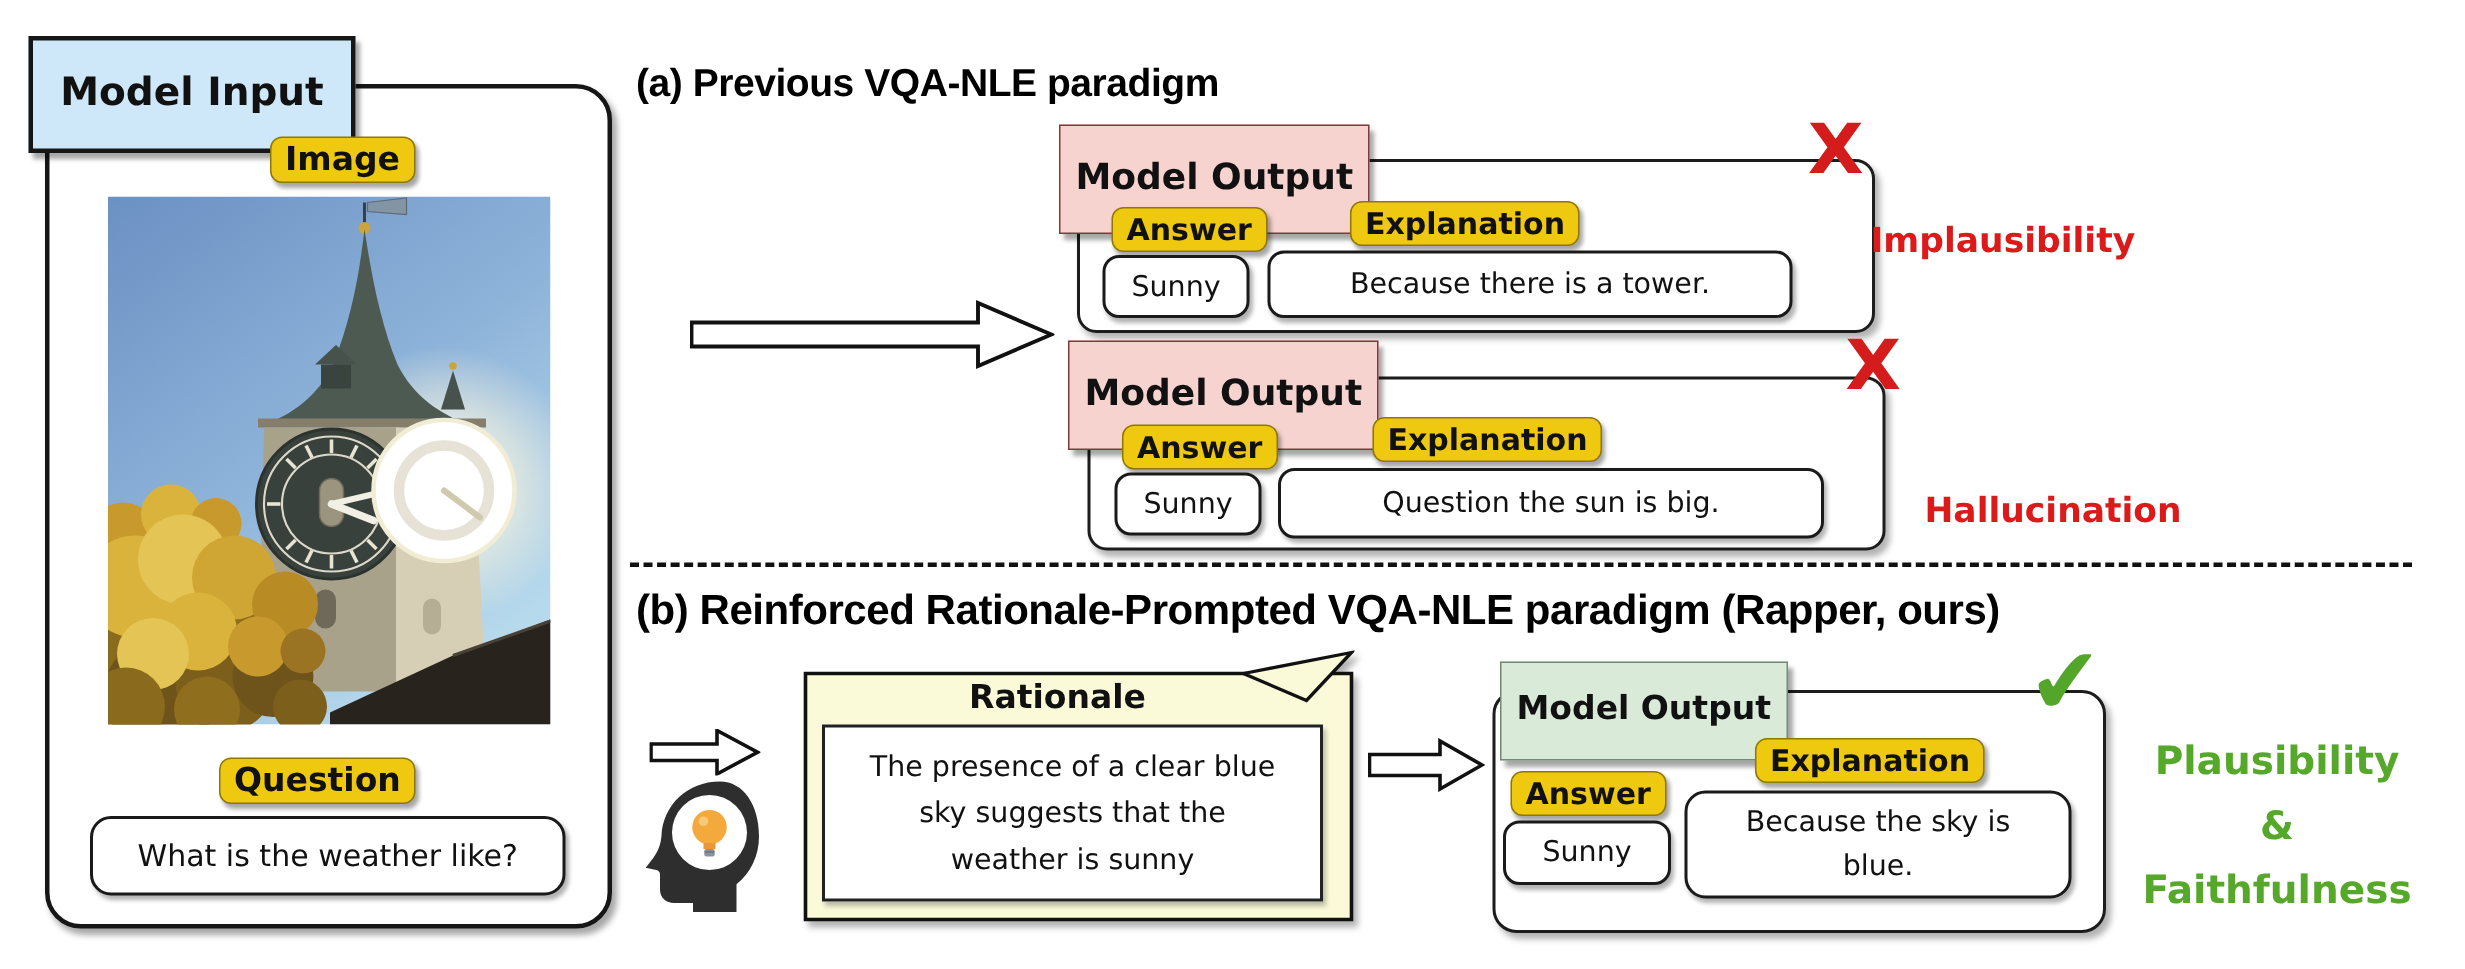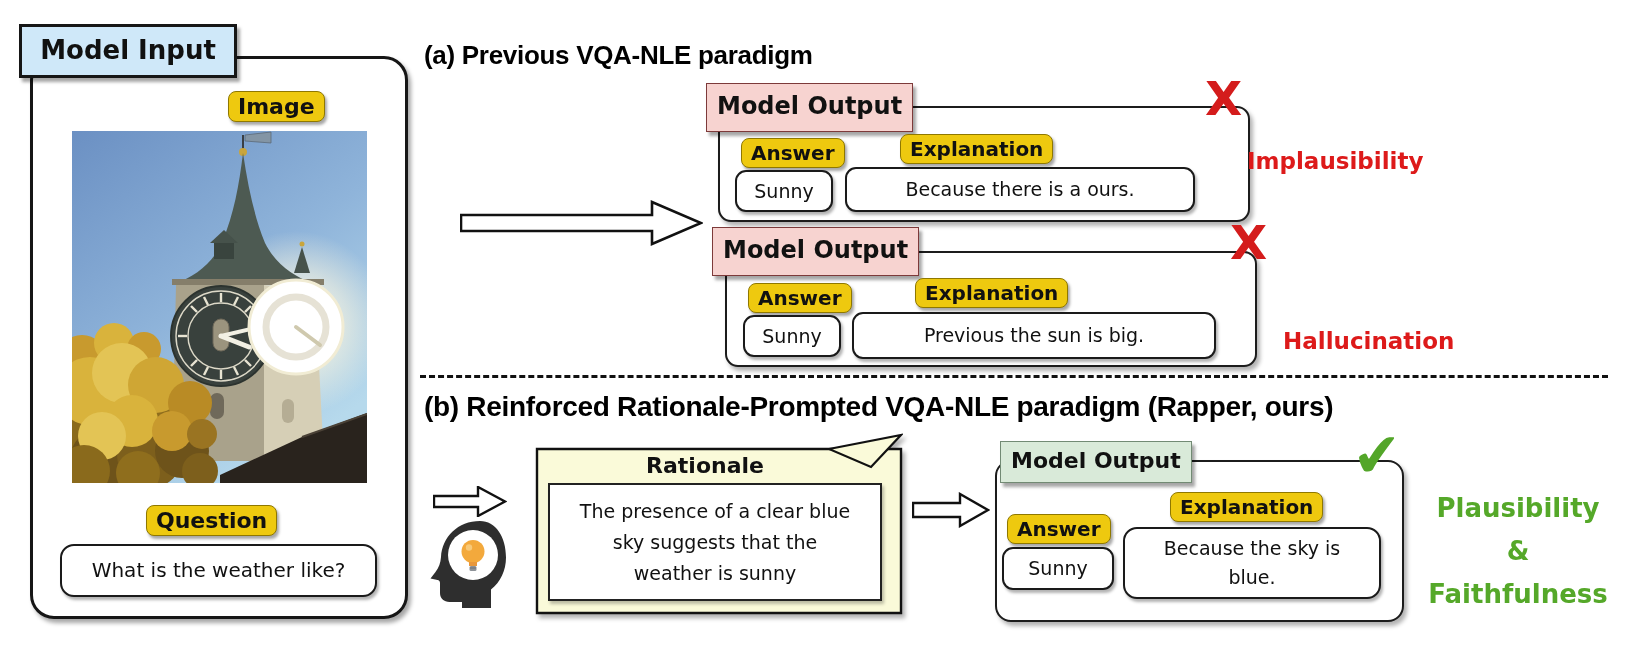--- a/index.html
+++ b/index.html
@@ -4,21 +4,21 @@
 <style>
   html,body{margin:0;padding:0;background:#fff;}
   #canvas{position:relative;width:1643px;height:646px;background:#fff;overflow:hidden;
           font-family:"DejaVu Sans",sans-serif;color:#111;}
   .abs{position:absolute;}
   .heading{font-family:"Liberation Sans",sans-serif;font-weight:bold;color:#000;white-space:nowrap;letter-spacing:-0.3px;}
   .comic-bold{font-weight:bold;}
   .panel{background:#fff;border:3px solid #161616;border-radius:24px;box-shadow:3px 4px 4px rgba(0,0,0,.35);}
   .container-box{background:#fff;border:2.4px solid #1c1c1c;border-radius:13px;box-shadow:3px 4px 4px rgba(0,0,0,.3);}
   .title-label{font-weight:bold;font-size:24px;text-align:center;white-space:nowrap;
-               box-shadow:3px 4px 3px rgba(0,0,0,.35);padding:0 10px;}
+               box-shadow:3px 4px 3px rgba(0,0,0,.35);padding:12px 10px;}
   .blue-label{background:#cfe8f9;border:3px solid #161616;}
   .pink-label{background:#f7d3d0;border:1.6px solid #7d3a3a;}
   .green-label{background:#d9ead9;border:1.6px solid #728a74;}
   .gold-label{background:#eec90f;border:1.5px solid #8f7800;border-radius:8px;
               font-weight:bold;font-size:20px;padding:2px 9px;white-space:nowrap;
               box-shadow:2px 3px 3px rgba(0,0,0,.35);}
   .white-box{background:#fff;border:2.2px solid #1a1a1a;border-radius:11px;
              box-shadow:2px 3px 3px rgba(0,0,0,.3);text-align:center;white-space:nowrap;
              font-size:19px;padding:6px 14px;}
   .x-mark{color:#d41c1c;font-weight:bold;font-size:46px;line-height:1;transform:scaleX(1.05);}
@@ -31,21 +31,21 @@
 </style>
 </head>
 <body>
 
 <div id="canvas">
 
   <div class="abs panel" style="left:30px;top:56px;width:372px;height:557px;"></div>
 
   <div class="abs title-label blue-label" style="left:19px;top:24px;width:192px;height:48px;line-height:46px;font-size:26px;"><span>Model Input</span></div>
 
-  <div class="abs gold-label" style="left:180px;top:91px;font-size:22px;margin-left:48px;"><span>Image</span></div>
+  <div class="abs gold-label" style="left:180px;top:91px;font-size:22px;"><span>Image</span></div>
 
   <div class="abs" style="left:72px;top:131px;width:295px;height:352px;">
     <svg width="295" height="352" viewBox="0 0 295 352">
       <defs>
         <linearGradient id="sky" x1="0" y1="0" x2="0.6" y2="1">
           <stop offset="0" stop-color="#6b90c3"></stop>
           <stop offset="0.55" stop-color="#8fb4da"></stop>
           <stop offset="1" stop-color="#b6d9ec"></stop>
         </linearGradient>
         <radialGradient id="glow" cx="0.5" cy="0.5" r="0.5">
@@ -137,30 +137,30 @@
     <svg width="243" height="46" viewBox="0 0 243 46">
       <polygon points="1,15 192,15 192,2 241,23 192,44 192,31 1,31" fill="#fff" stroke="#111" stroke-width="2.6" stroke-linejoin="miter"></polygon>
     </svg>
   </div>
 
   <div class="abs container-box" style="left:718px;top:106px;width:528px;height:112px;"></div>
   <div class="abs title-label pink-label" style="left:706px;top:83px;height:47px;line-height:45px;"><span>Model Output</span></div>
   <div class="abs gold-label" style="left:741px;top:138px;"><span>Answer</span></div>
   <div class="abs white-box" style="left:735px;top:170px;min-width:66px;height:26px;line-height:26px;"><span>Sunny</span></div>
   <div class="abs gold-label" style="left:900px;top:134px;"><span>Explanation</span></div>
-  <div class="abs white-box" style="left:845px;top:167px;min-width:318px;height:29px;line-height:29px;"><span>Because there is a ours.</span></div>
+  <div class="abs white-box" style="left:845px;top:167px;min-width:318px;height:29px;line-height:29px;"><span>Because there is a tower.</span></div>
   <div class="abs x-mark" style="left:1206px;top:76px;"><span>X</span></div>
   <div class="abs issue-text" style="left:1247px;top:148px;font-size:23px;"><span>Implausibility</span></div>
 
   <div class="abs container-box" style="left:725px;top:251px;width:528px;height:112px;"></div>
   <div class="abs title-label pink-label" style="left:712px;top:227px;height:47px;line-height:45px;"><span>Model Output</span></div>
   <div class="abs gold-label" style="left:748px;top:283px;"><span>Answer</span></div>
   <div class="abs white-box" style="left:743px;top:315px;min-width:66px;height:26px;line-height:26px;"><span>Sunny</span></div>
   <div class="abs gold-label" style="left:915px;top:278px;"><span>Explanation</span></div>
-  <div class="abs white-box" style="left:852px;top:312px;min-width:332px;height:31px;line-height:31px;"><span>Previous the sun is big.</span></div>
+  <div class="abs white-box" style="left:852px;top:312px;min-width:332px;height:31px;line-height:31px;"><span>Question the sun is big.</span></div>
   <div class="abs x-mark" style="left:1231px;top:220px;"><span>X</span></div>
   <div class="abs issue-text" style="left:1283px;top:284px;font-size:23px;margin-top:44px;"><span>Hallucination</span></div>
 
   <div class="abs divider" style="left:420px;top:375px;width:1188px;height:0;"></div>
 
   <div class="abs heading" style="left:424px;top:391px;font-size:28px;"><span>(b) Reinforced Rationale-Prompted VQA-NLE paradigm (Rapper, ours)</span></div>
 
   <div class="abs" style="left:433px;top:486px;">
     <svg width="74" height="31" viewBox="0 0 74 31">
       <polygon points="1,10 45,10 45,1 72,15.5 45,30 45,21 1,21" fill="#fff" stroke="#111" stroke-width="2.4" stroke-linejoin="miter"></polygon>

